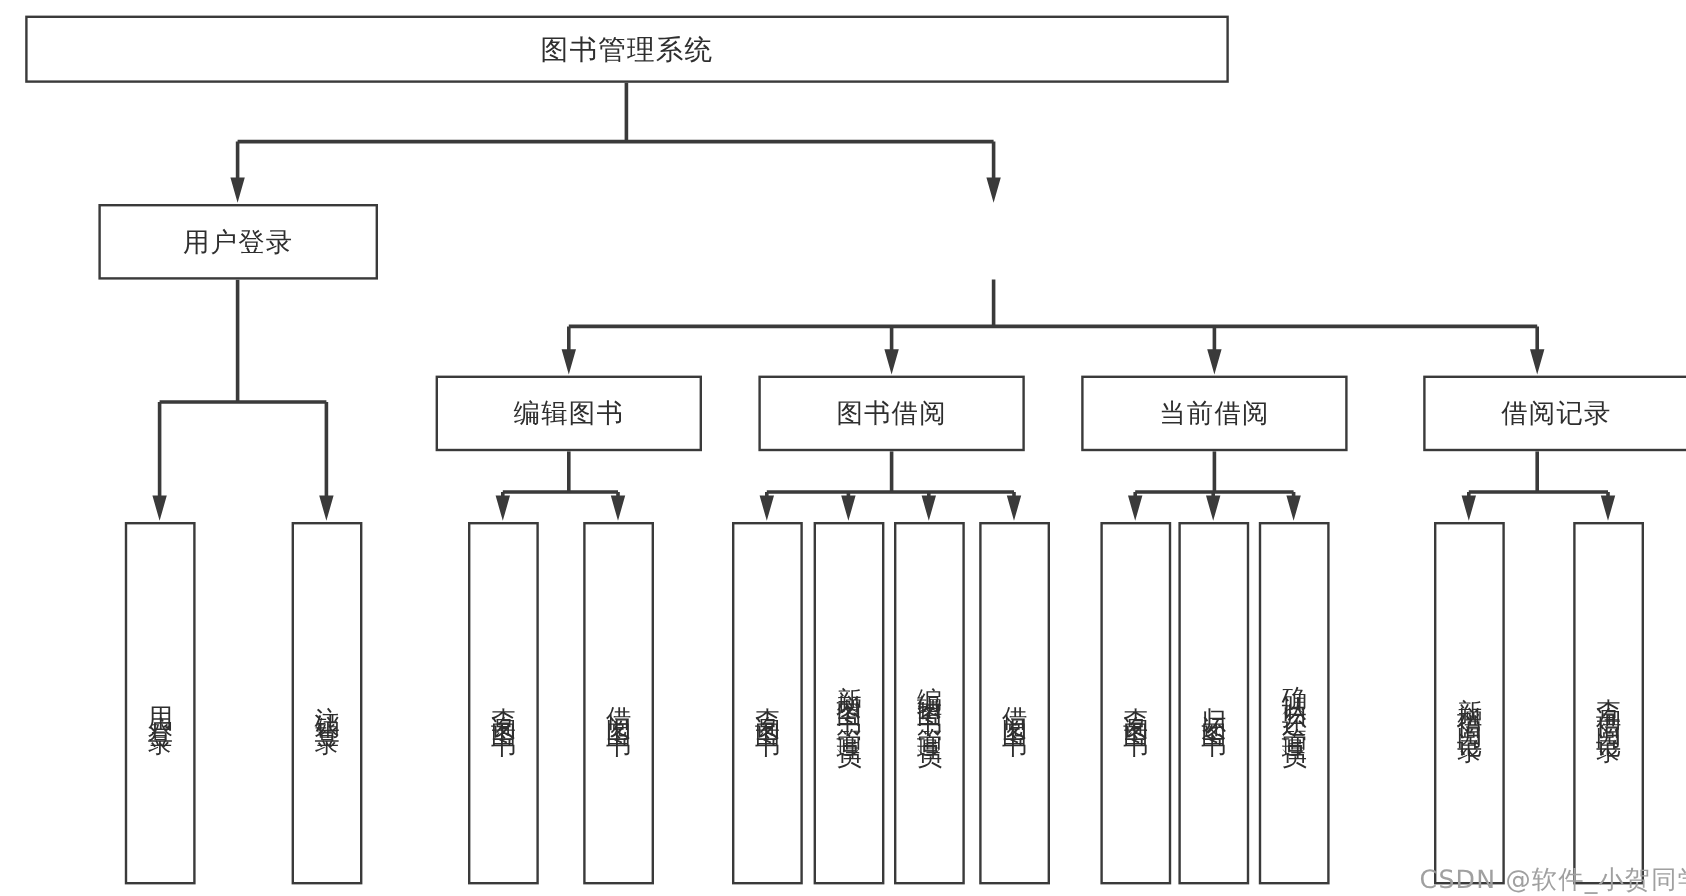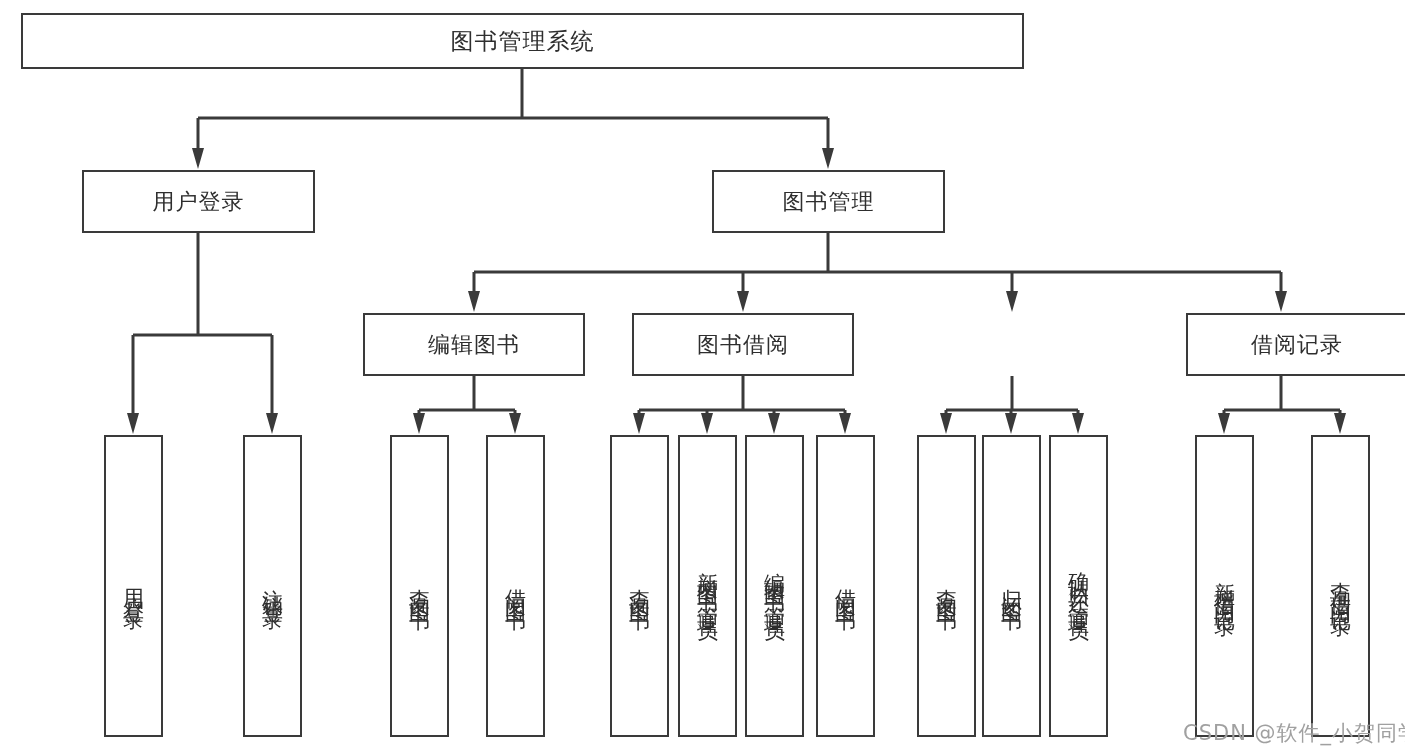--- a/index.html
+++ b/index.html
@@ -91,29 +91,29 @@
       M1224 434 L1218 413 L1230 413 Z  M1340 434 L1334 413 L1346 413 Z"></path>
   </svg>
 
   <div class="box" style="left:21px; top:13px; width:1003px; height:56px;">
     <span class="h-label root-label">图书管理系统</span>
   </div>
 
   <div class="box lvl-h" style="left:82px;">
     <span class="h-label">用户登录</span>
   </div>
-  <div class="box lvl-h" style="left:712px;">
-    <span class="h-label">图书管理</span>
-  </div>
 
   <div class="box lvl-3" style="left:363px;">
     <span class="h-label">编辑图书</span>
   </div>
   <div class="box lvl-3" style="left:632px;font-family:Liberation Mono, monospace;">
     <span class="h-label">图书借阅</span>
+  </div>
+  <div class="box lvl-3" style="left:901px;">
+    <span class="h-label">当前借阅</span>
   </div>
   <div class="box lvl-3" style="left:1170px;margin-left:16px;">
     <span class="h-label">借阅记录</span>
   </div>
 
   <div class="box leaf" style="left:104px;">
     <span class="v-label">用户登录</span>
   </div>
   <div class="box leaf" style="left:243px;">
     <span class="v-label">注销登录</span>

